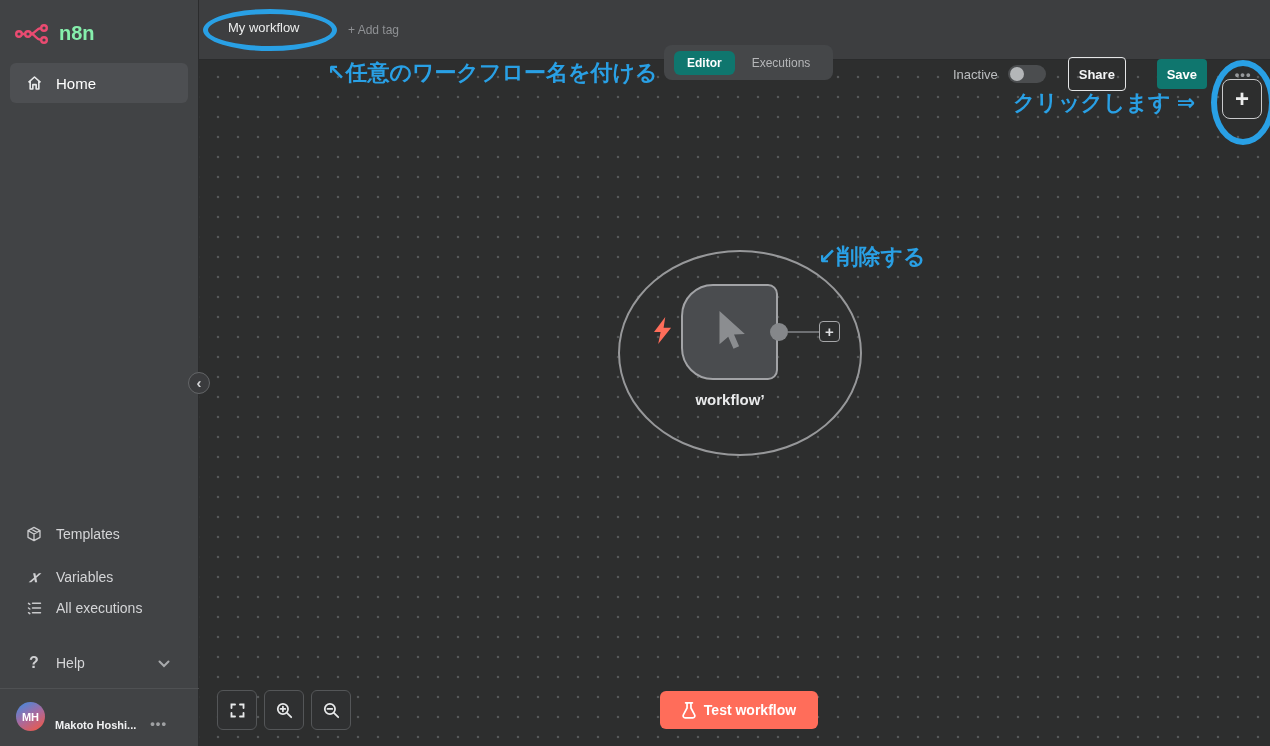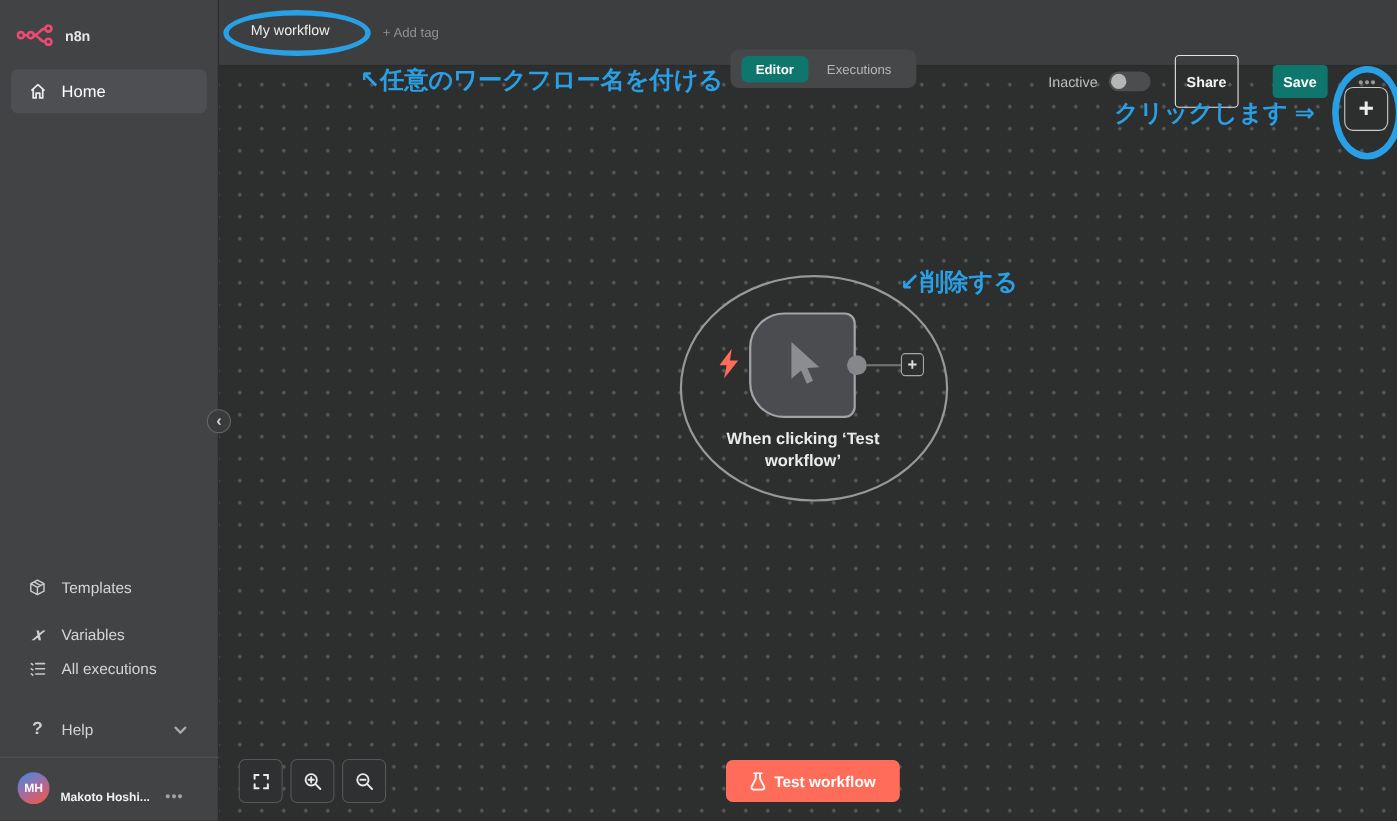--- a/index.html
+++ b/index.html
@@ -12,21 +12,21 @@
     background-color:#2d2e2e;
     background-image:radial-gradient(circle,#565859 1.4px,transparent 1.6px);
     background-size:20px 20px; background-position:9px 7px; }
   .header { position:absolute; left:199px; top:0; right:0; height:60px;
     background:#3d3e40; border-bottom:1px solid #2a2b2c; }
   .sidebar { position:absolute; left:0; top:0; width:199px; height:746px;
     background:#414345; border-right:1px solid #2b2c2d; z-index:3; }
 
   
   .logo-row { position:absolute; left:15px; top:22px; display:flex; align-items:center; gap:8px; }
-  .logo-text { color:#e5e5e5; font-size:13px; font-weight:bold; }
+  .logo-text { color:#86efac; font-size:20px; font-weight:bold; }
   .nav-item { position:absolute; left:10px; width:178px; height:40px; border-radius:6px;
     display:flex; align-items:center; gap:13px; padding-left:15px;
     color:#d9dadb; font-size:15px; cursor:pointer; }
   .nav-item.active { background:#4d4f52; color:#ffffff; }
   .nav-item .nav-ic { width:18px; display:flex; justify-content:center; color:#cfd0d2; }
   .nav-bottom { font-size:14px; height:30px; color:#d4d5d7; }
   .var-x { font-style:italic; font-weight:bold; font-size:16px; color:#c9cacc; }
   .help-q { font-weight:bold; font-size:16px; color:#c9cacc; }
   .chev-down { position:absolute; right:18px; }
   .side-divider { position:absolute; left:0; top:688px; width:199px; height:1px; background:#4f5153; }
@@ -37,21 +37,21 @@
   .user-name { color:#f0f1f2; font-size:11px; font-weight:bold; white-space:nowrap; }
   .user-more { color:#9fa1a3; font-size:13px; font-weight:bold; letter-spacing:1px; margin-left:4px; cursor:pointer; }
 
   
   .wf-title { position:absolute; left:228px; top:20px; color:#eceded; font-size:13px; z-index:4; cursor:text; }
   .add-tag { position:absolute; left:348px; top:23px; color:#8f9194; font-size:12px; z-index:4; cursor:pointer; }
   .hdr-right { position:absolute; top:0; left:953px; height:60px; display:flex; align-items:center; gap:0; z-index:4;margin-top:44px; }
   .inactive-lbl { color:#bcbec0; font-size:13px; margin-right:10px; }
   .toggle { width:38px; height:18px; border-radius:9px; background:#4b4d4f; position:relative; cursor:pointer; }
   .toggle .knob { position:absolute; left:2px; top:2px; width:14px; height:14px; border-radius:50%; background:#b4b6b8; }
-  .btn-share { margin-left:22px; width:58px; height:48px; border-radius:4px; background:transparent;
+  .btn-share { margin-left:22px; width:58px; height:34px; border-radius:4px; background:transparent;
     border:1px solid #e4e5e6; color:#f4f5f6; font-size:13px; font-weight:bold; cursor:pointer;
     display:flex; align-items:center; justify-content:center; }
   .btn-save { margin-left:31px; width:50px; height:30px; border-radius:4px; border:none;
     color:#fff; font-size:13px; font-weight:bold; cursor:pointer;
     display:flex; align-items:center; justify-content:center; }
   .hdr-more { margin-left:28px; color:#97999b; font-size:13px; font-weight:bold; letter-spacing:1px; cursor:pointer; }
 
   
   .tab-group { position:absolute; left:664px; top:45px; height:35px; background:#454749;
     border-radius:8px; display:flex; align-items:center; padding:0 10px; gap:4px; z-index:5; }
@@ -198,21 +198,20 @@
   </span>
   <div class="node-box">
     <svg width="42" height="46" viewBox="0 0 24 26">
       <path d="M6 1 L6 20 L11 15.7 L14 22.6 L17.2 21.1 L14.3 14.4 L20.5 14.1 Z" fill="#8b8d90"></path>
     </svg>
   </div>
   <div class="out-dot"></div>
   <div class="out-line"></div>
   <div class="mini-plus">+</div>
   <div class="node-label">
-    <div>When clicking ‘Test</div>
     <div>workflow’</div>
   </div>
 
   <div class="zoom-btn" style="left:217px;">
     <svg width="17" height="17" viewBox="0 0 24 24" fill="none" stroke="#e8e9ea" stroke-width="2.6" stroke-linecap="round">
         <path d="M3.5 8.5 V3.5 H8.5 M15.5 3.5 H20.5 V8.5 M20.5 15.5 V20.5 H15.5 M8.5 20.5 H3.5 V15.5"></path>
       </svg>
   </div>
   <div class="zoom-btn" style="left:264px;">
     <svg width="19" height="19" viewBox="0 0 24 24" fill="none" stroke="#e8e9ea" stroke-width="2.2" stroke-linecap="round">

